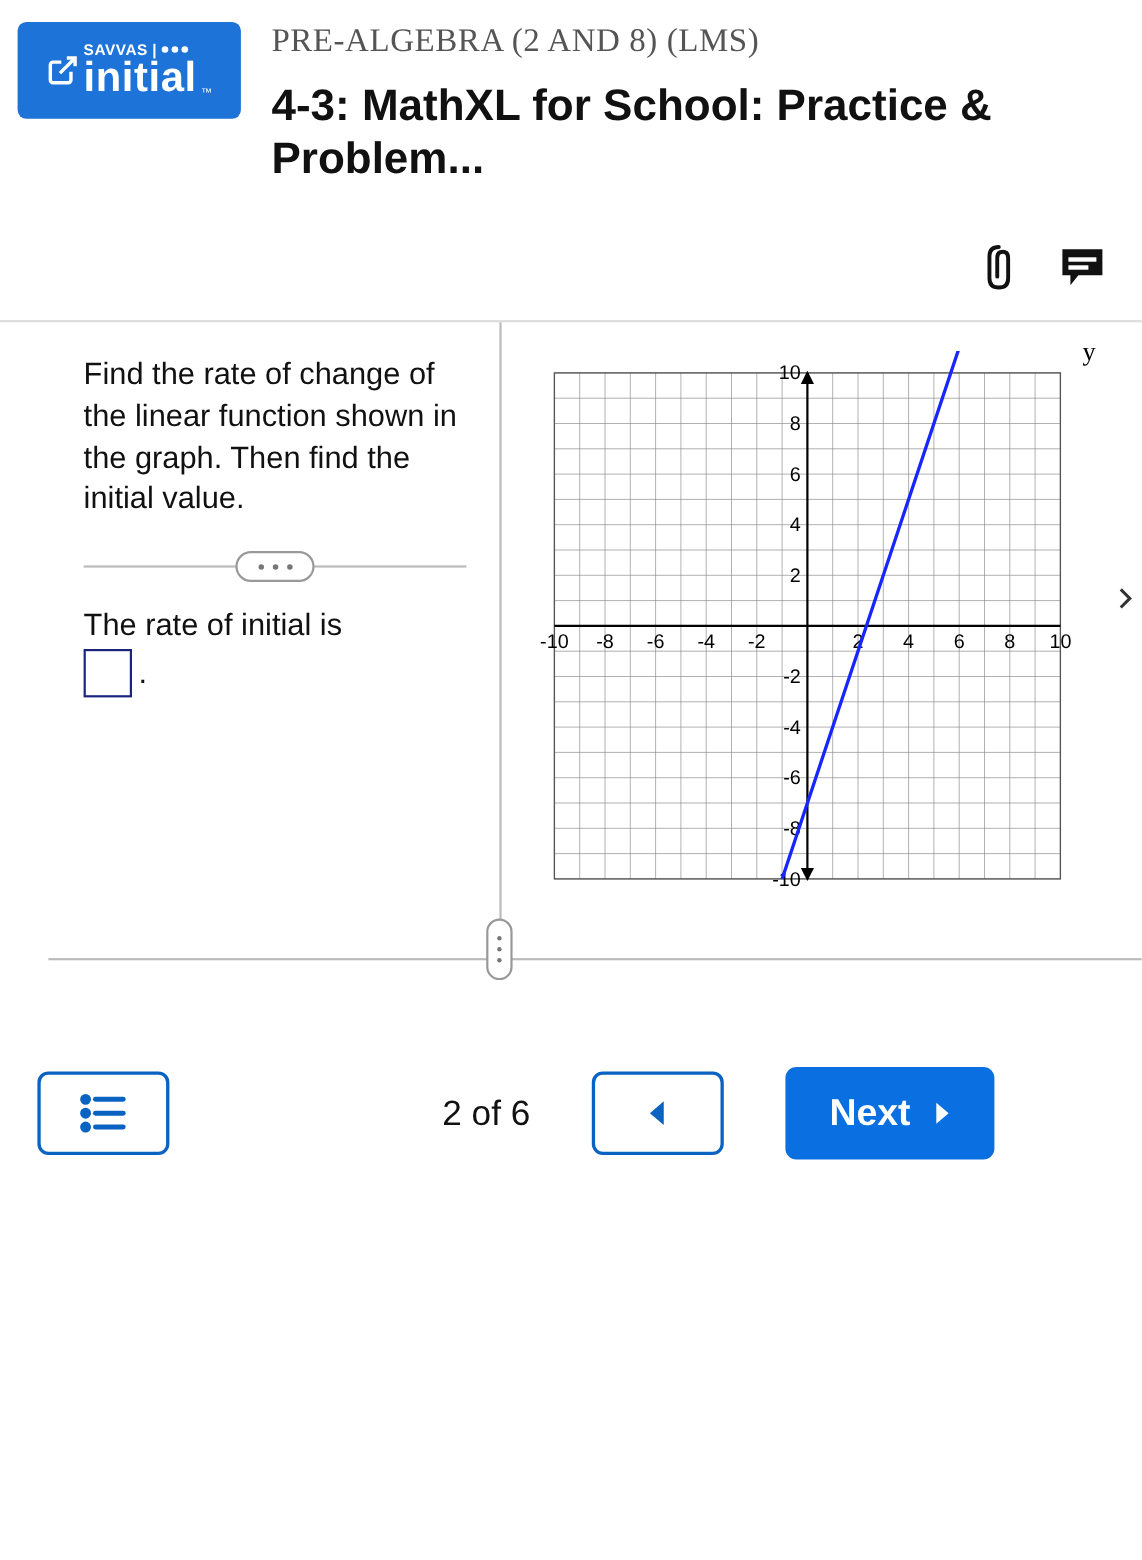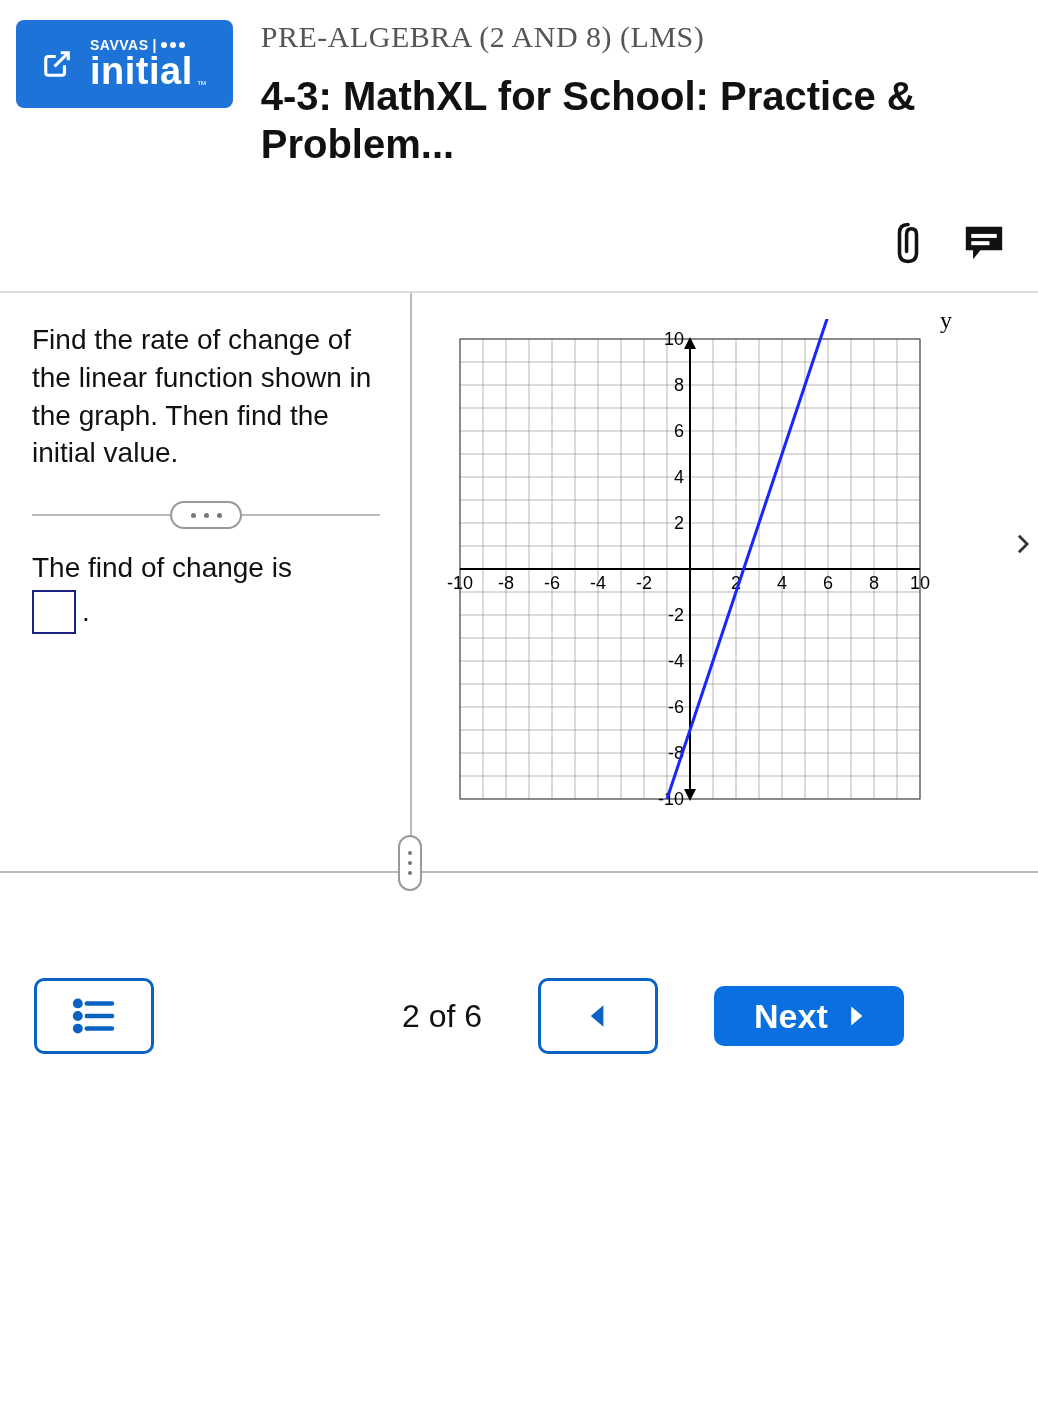--- a/index.html
+++ b/index.html
@@ -1,38 +1,38 @@
 <!DOCTYPE html>
 <html><head>
 <meta charset="utf-8">
 <style>
   * { box-sizing: border-box; margin: 0; padding: 0; }
   html, body { height: 100%; font-family: Arial, Helvetica, sans-serif; background: #fff; }
   body { width: 1038px; height: 1418px; position: relative; overflow: hidden; }
 
   
   .header { padding: 20px 16px 10px 16px; display: flex; align-items: flex-start; gap: 28px; border-bottom: 1px solid #fff; }
-  .brand-button { background: #1d73d8; color: #fff; border-radius: 8px; padding: 18px 26px; display: flex; align-items: center; gap: 18px; cursor: pointer; }
+  .brand-button { background: #1d73d8; color: #fff; border-radius: 8px; padding: 18px 26px; display: flex; align-items: center; gap: 4px; cursor: pointer; }
   .brand-button svg { flex: none; }
   .brand-text { display: flex; flex-direction: column; line-height: 1; }
   .brand-top { font-size: 14px; letter-spacing: .5px; font-weight: 700; display: flex; align-items: center; gap: 4px; }
   .brand-dots { display: inline-flex; gap: 3px; }
   .brand-dots i { width: 6px; height: 6px; border-radius: 50%; background: #fff; display: inline-block; }
   .brand-main { font-size: 38px; font-weight: 700; letter-spacing: .5px; }
   .brand-tm { font-size: 10px; align-self: flex-end; margin-left: 4px; }
 
   .title-block { flex: 1; padding-top: 0; }
   .course-name { font-size: 30px; color: #555; font-family: Georgia, "Times New Roman", serif; letter-spacing: .5px; }
   .assignment-name { font-size: 40px; font-weight: 800; color: #111; margin-top: 18px; line-height: 1.2; }
 
   .toolbar { display: flex; justify-content: flex-end; gap: 28px; padding: 40px 30px 24px 0; border-bottom: 2px solid #ddd; }
   .tool-icon { width: 48px; height: 48px; display: flex; align-items: center; justify-content: center; cursor: pointer; }
 
   
-  .content { display: flex; height: 580px; border-bottom: 2px solid #bbb; position: relative; }
+  .content { display: flex; height: 580px; border-bottom: 2px solid #bbb; position: relative; margin-left: 44px; }
   .vdivider { position: absolute; left: 410px; top: 0; bottom: 0; width: 2px; background: #bbb; }
   .vhandle { position: absolute; left: 410px; bottom: -20px; transform: translateX(-50%); width: 24px; height: 56px; border: 2px solid #999; border-radius: 12px; background: #fff; display: flex; flex-direction: column; align-items: center; justify-content: center; gap: 6px; cursor: ns-resize; }
   .vhandle i { width: 4px; height: 4px; background: #777; border-radius: 50%; }
 
   .left-pane { width: 410px; padding: 28px 30px 20px 32px; font-size: 28px; color: #111; }
   .question-text { line-height: 1.35; }
   .hdivider { position: relative; margin: 42px 0 36px 0; height: 2px; background: #bbb; }
   .hhandle { position: absolute; left: 50%; top: 50%; transform: translate(-50%,-50%); width: 72px; height: 28px; border: 2px solid #999; border-radius: 14px; background: #fff; display: flex; align-items: center; justify-content: center; gap: 8px; cursor: ew-resize; }
   .hhandle i { width: 5px; height: 5px; background: #777; border-radius: 50%; }
 
@@ -44,21 +44,21 @@
   .right-pane { flex: 1; position: relative; }
   .graph-wrap { position: absolute; left: 30px; top: 26px; width: 500px; }
   .y-label { position: absolute; left: 530px; top: 14px; font-size: 24px; font-family: Georgia, serif; }
   .right-caret { position: absolute; right: 8px; top: 240px; font-size: 24px; color: #333; cursor: pointer; }
 
   
   .footer { position: absolute; left: 0; right: 0; bottom: 340px; display: flex; align-items: center; padding: 24px 34px; gap: 28px; }
   .list-btn { width: 120px; height: 76px; border: 3px solid #0a63c2; border-radius: 10px; display: flex; align-items: center; justify-content: center; cursor: pointer; }
   .pager { font-size: 32px; color: #111; margin-left: 220px; }
   .prev-btn { width: 120px; height: 76px; border: 3px solid #0a63c2; border-radius: 10px; display: flex; align-items: center; justify-content: center; cursor: pointer; margin-left: 28px; }
-  .next-btn { margin-left: 28px; height: 60px; padding: 0 40px; background: #0a6fe0; color: #fff; border-radius: 10px; display: flex; align-items: center; gap: 20px; font-size: 34px; font-weight: 600; cursor: pointer; }
+  .next-btn { margin-left: 28px; height: 84px; padding: 0 40px; background: #0a6fe0; color: #fff; border-radius: 10px; display: flex; align-items: center; gap: 20px; font-size: 34px; font-weight: 600; cursor: pointer; }
 </style>
 </head>
 <body>
 
 <div class="header">
   <div class="brand-button">
     <svg width="30" height="30" viewBox="0 0 24 24" fill="none" stroke="#fff" stroke-width="2.5">
       <path d="M18 13v6a2 2 0 0 1-2 2H5a2 2 0 0 1-2-2V8a2 2 0 0 1 2-2h6"></path>
       <polyline points="15 3 21 3 21 9"></polyline>
       <line x1="10" y1="14" x2="21" y2="3"></line>
@@ -111,21 +111,21 @@
   <div class="left-pane">
     <div class="question-text">Find the rate of change of the linear function shown in the graph. Then find the initial value.</div>
     <div class="hdivider">
       <div class="hhandle">
           <i></i>
           <i></i>
           <i></i>
         </div>
     </div>
     <div class="answer-line">
-      <span>The find of change is</span>
+      <span>The rate of initial is</span>
     </div>
     <div class="answer-line" style="margin-top:6px">
       <div class="answer-box"></div>
       <span class="answer-period">.</span>
     </div>
   </div>
 
   <div class="right-pane">
     <div class="graph-wrap">
       <svg id="graph-svg" width="500" height="500" viewBox="0 0 500 500">

